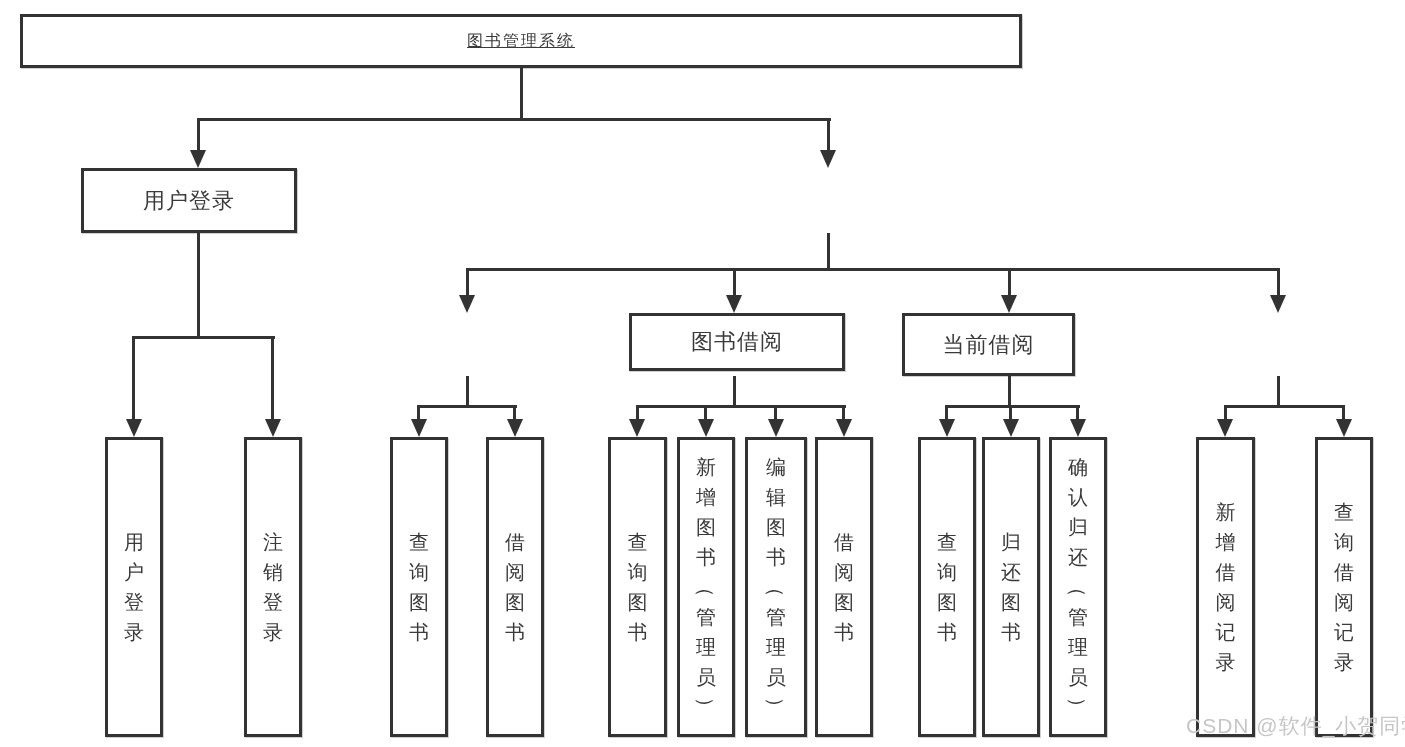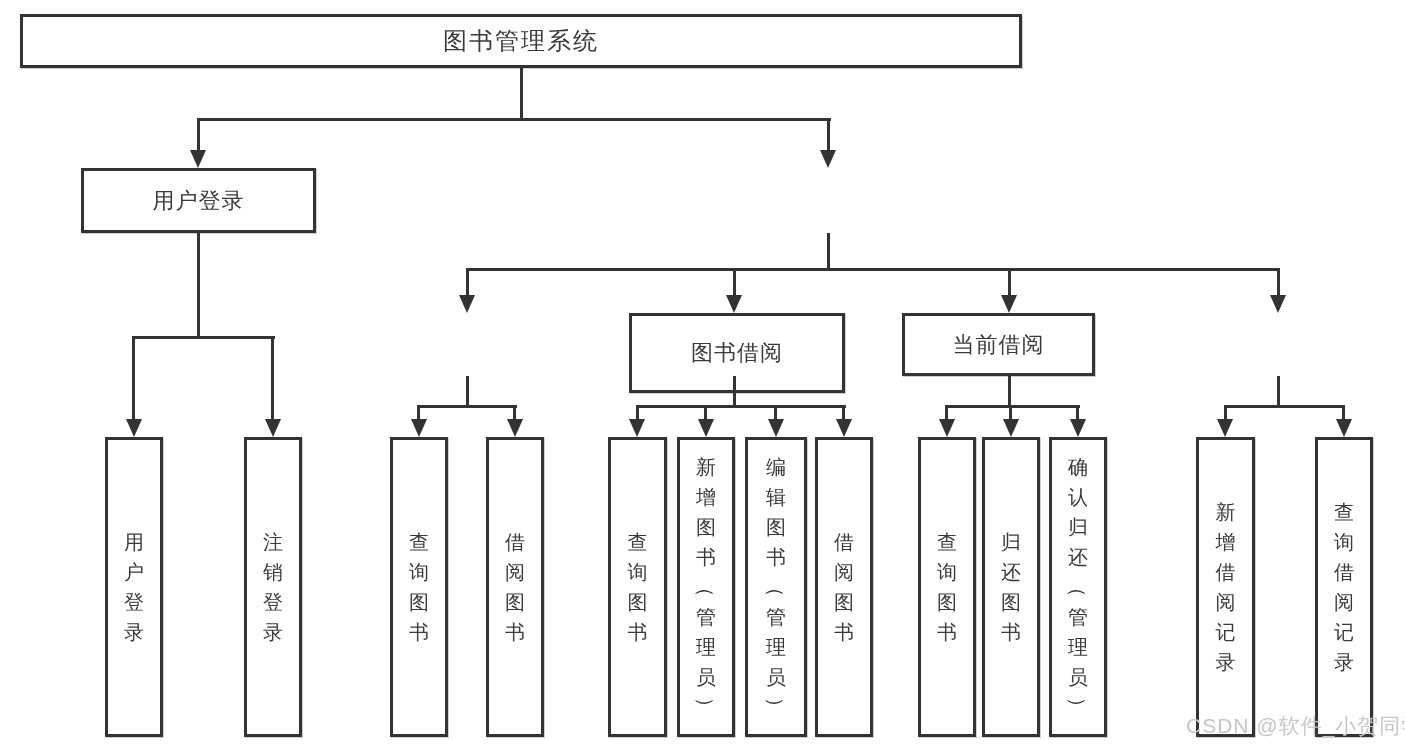--- a/index.html
+++ b/index.html
@@ -5,21 +5,21 @@
   html,body{margin:0;padding:0;background:#ffffff;}
   .canvas{
     position:relative;width:1405px;height:747px;background:#ffffff;
     font-family:"Liberation Sans","DejaVu Sans",sans-serif;overflow:hidden;
   }
   .hbox{
     position:absolute;box-sizing:border-box;border:3px solid #333333;background:#ffffff;
     display:flex;align-items:center;justify-content:center;
     color:#3a3a3a;box-shadow:1px 1px 0 rgba(120,120,120,0.35);
   }
-  .hbox.root{font-size:24px;letter-spacing:2px;}
+  .hbox.root{font-size:16px;letter-spacing:2px;text-decoration:underline;}
   .hbox.lvl{font-size:22px;letter-spacing:1px;}
   .vbox{
     position:absolute;box-sizing:border-box;border:3px solid #333333;background:#ffffff;
     box-shadow:1px 1px 0 rgba(120,120,120,0.35);
   }
   .vlabel{
     display:flex;flex-direction:column;align-items:center;justify-content:center;
     width:100%;height:100%;
   }
   .vchar{font-size:20px;line-height:30px;color:#3a3a3a;}
@@ -43,42 +43,42 @@
 
   <div class="hbox root" style="left:20px;top:14px;width:1002px;height:54px;">图书管理系统</div>
 
   <div class="vline" style="left:520px;top:66px;height:52px;"></div>
   <div class="hline" style="left:197px;top:118px;width:634px;"></div>
   <div class="vline" style="left:197px;top:118px;height:34px;"></div>
   <div class="arrow" style="left:190px;top:150px;"></div>
   <div class="vline" style="left:827px;top:118px;height:34px;"></div>
   <div class="arrow" style="left:820px;top:150px;"></div>
 
-  <div class="hbox lvl" style="left:81px;top:168px;width:235px;height:65px;">用户登录</div>
+  <div class="hbox lvl" style="left:81px;top:168px;width:216px;height:65px;">用户登录</div>
 
   <div class="vline" style="left:197px;top:233px;height:103px;"></div>
   <div class="hline" style="left:132px;top:336px;width:143px;"></div>
   <div class="vline" style="left:132px;top:336px;height:85px;"></div>
   <div class="arrow" style="left:126px;top:419px;"></div>
   <div class="vline" style="left:271px;top:336px;height:85px;"></div>
   <div class="arrow" style="left:265px;top:419px;"></div>
 
   <div class="vline" style="left:827px;top:233px;height:37px;"></div>
   <div class="hline" style="left:466px;top:268px;width:814px;"></div>
   <div class="vline" style="left:466px;top:268px;height:29px;"></div>
   <div class="arrow" style="left:459px;top:295px;"></div>
   <div class="vline" style="left:733px;top:268px;height:29px;"></div>
   <div class="arrow" style="left:726px;top:295px;"></div>
   <div class="vline" style="left:1008px;top:268px;height:29px;"></div>
   <div class="arrow" style="left:1001px;top:295px;"></div>
   <div class="vline" style="left:1277px;top:268px;height:29px;"></div>
   <div class="arrow" style="left:1270px;top:295px;"></div>
 
-  <div class="hbox lvl" style="left:629px;top:313px;width:216px;height:80px;">图书借阅</div>
-  <div class="hbox lvl" style="left:902px;top:313px;width:193px;height:63px;">当前借阅</div>
+  <div class="hbox lvl" style="left:629px;top:313px;width:216px;height:58px;">图书借阅</div>
+  <div class="hbox lvl" style="left:902px;top:313px;width:173px;height:63px;">当前借阅</div>
 
   <div class="vline" style="left:466px;top:376px;height:31px;"></div>
   <div class="hline" style="left:417px;top:405px;width:100px;"></div>
   <div class="vline" style="left:417px;top:405px;height:16px;"></div>
   <div class="arrow" style="left:411px;top:419px;"></div>
   <div class="vline" style="left:513px;top:405px;height:16px;"></div>
   <div class="arrow" style="left:507px;top:419px;"></div>
 
   <div class="vline" style="left:733px;top:376px;height:31px;"></div>
   <div class="hline" style="left:636px;top:405px;width:210px;"></div>

